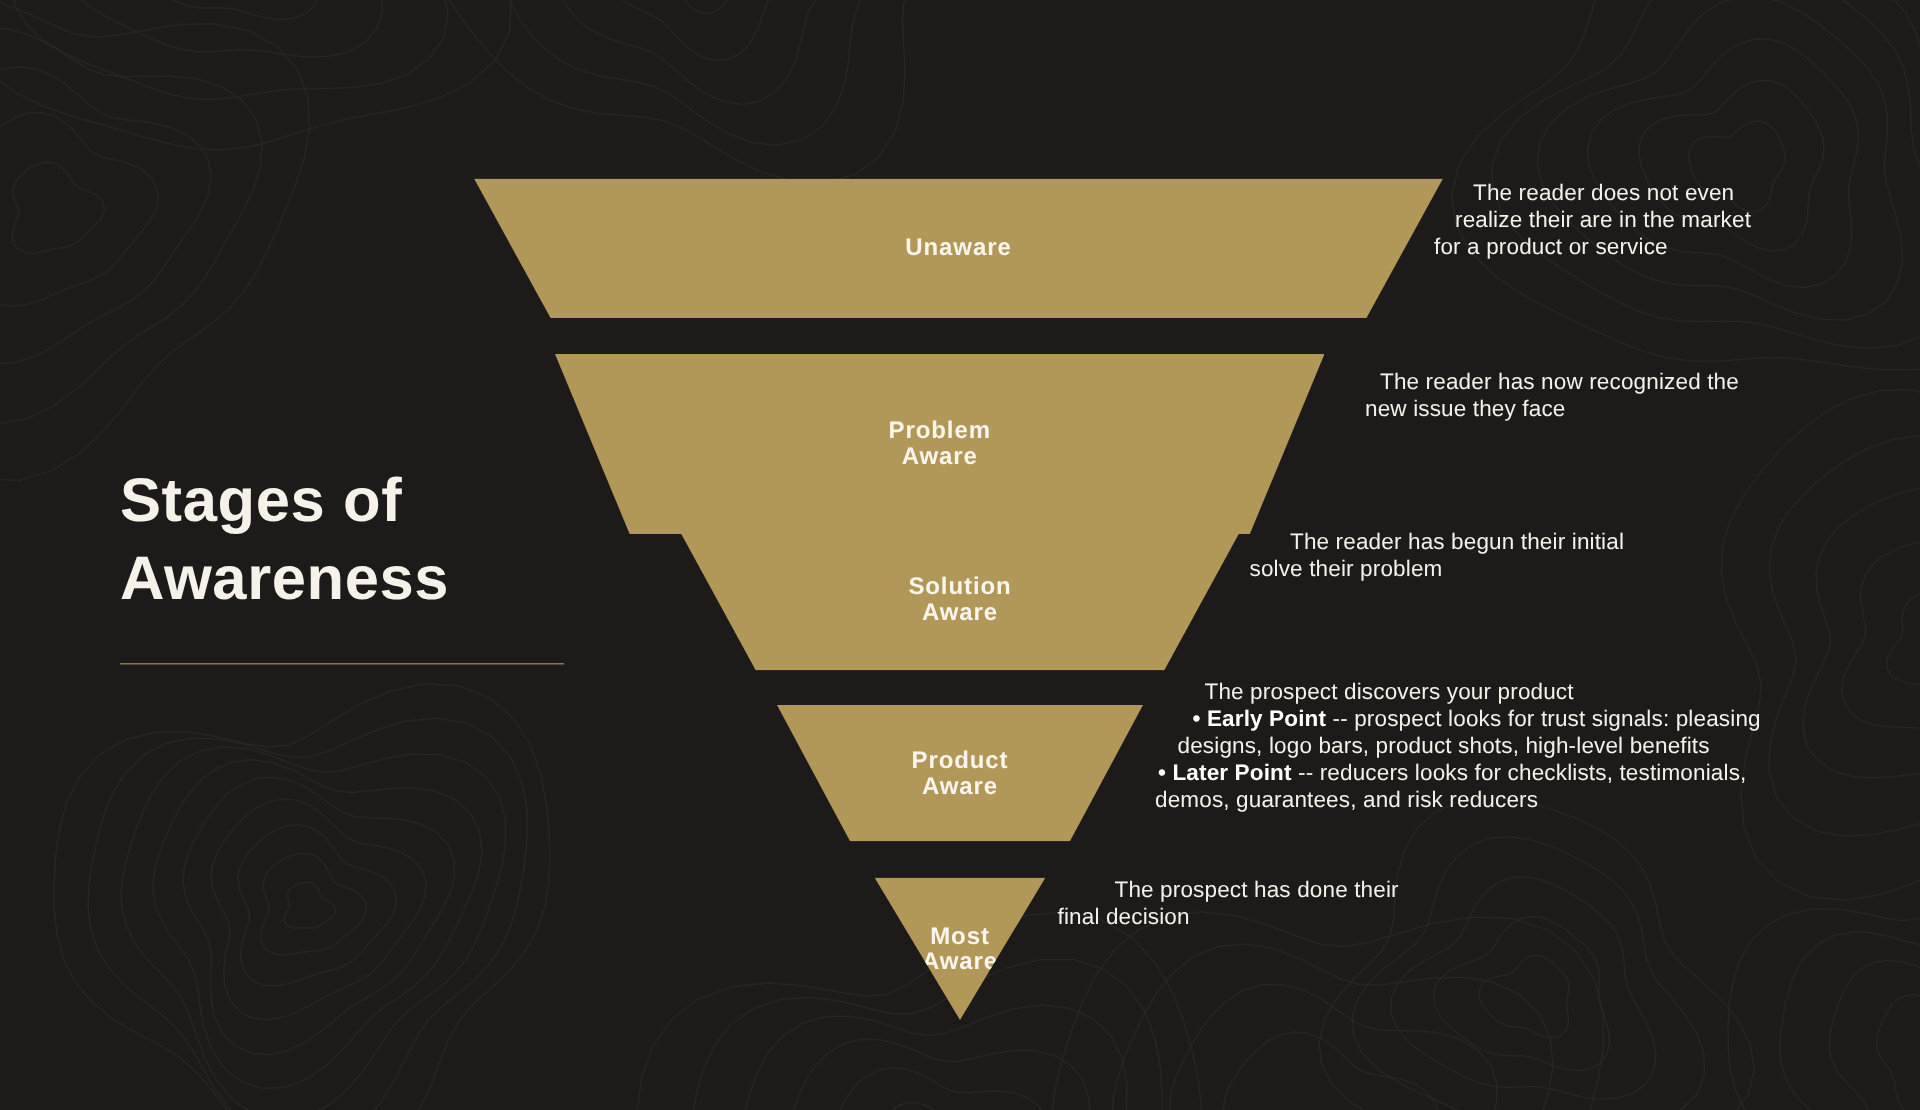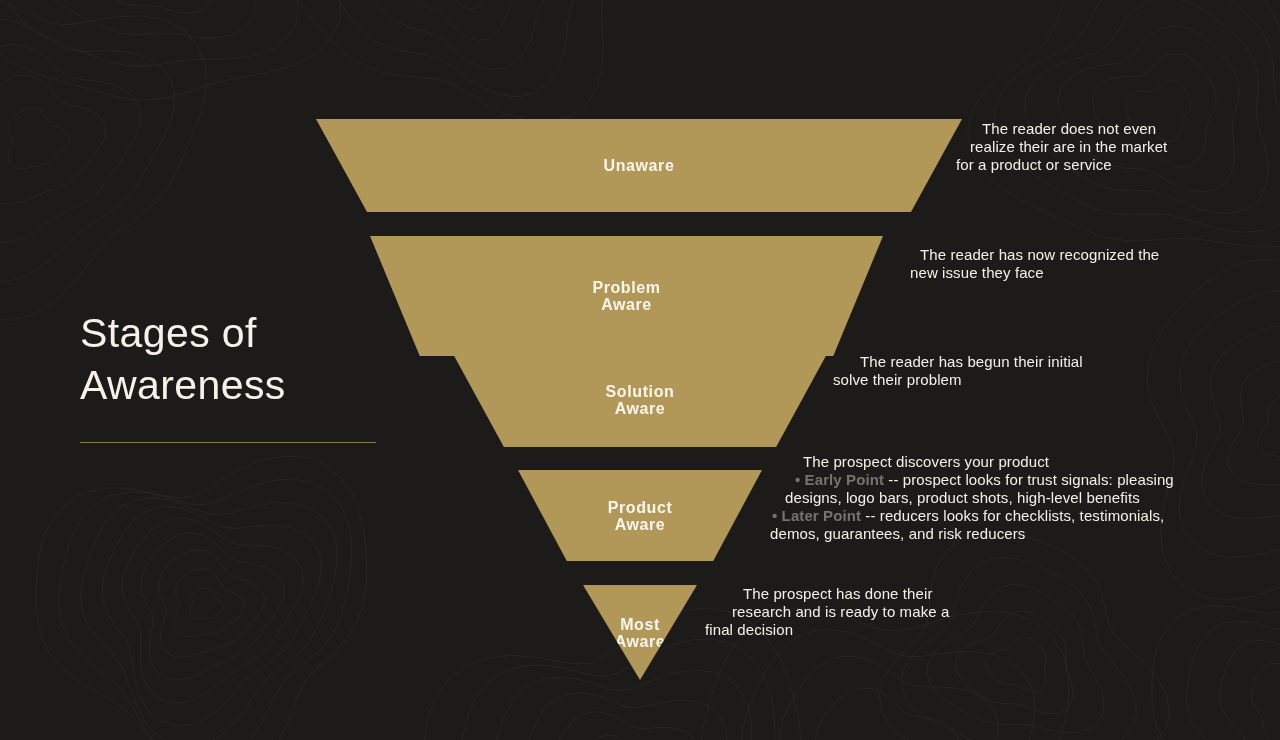--- a/index.html
+++ b/index.html
@@ -6,42 +6,42 @@
   .slide{
     position:relative; width:1280px; height:740px; overflow:hidden;
     background:#1d1b1a;
     font-family:"Liberation Sans","DejaVu Sans",sans-serif;
   }
   .topo{position:absolute; inset:0; z-index:0;}
   .content{position:absolute; inset:0; z-index:1;}
 
   .title-block{position:absolute; left:80px; top:307px;}
   .page-title{
-    margin:0; font-size:41px; line-height:52px; font-weight:400;
+    margin:0; font-size:41px; line-height:52px; font-weight:700;
     color:#f6f2ea; letter-spacing:0.4px; white-space:pre-line;
   }
   .title-divider{width:296px; height:1px; background:#8c7847; margin-top:31px;}
 
   .stage{
     position:absolute; background:#b19858;
     display:flex; align-items:center; justify-content:center; text-align:center;margin-top:20px;
   }
   .stage-label{
     color:#faf6ee; font-size:16px; line-height:17px; font-weight:600;
     letter-spacing:0.6px; white-space:pre-line;
   }
   .stage-0{left:316px; top:99px;  width:646px; height:93px; clip-path:polygon(0 0,100% 0,92.1% 100%,7.9% 100%);}
   .stage-1{left:370px; top:216px; width:513px; height:120px; clip-path:polygon(0 0,100% 0,90.3% 100%,9.7% 100%);}
   .stage-2{left:452px; top:332px; width:376px; height:95px; clip-path:polygon(0 0,100% 0,86.2% 100%,13.8% 100%);}
   .stage-3{left:518px; top:450px; width:244px; height:91px; clip-path:polygon(0 0,100% 0,80% 100%,20% 100%);}
   .stage-4{left:583px; top:565px; width:114px; height:95px; clip-path:polygon(0 0,100% 0,50% 100%);}
 
   .desc{position:absolute; color:#f4f1e9; font-size:15px; line-height:18px; font-weight:500; letter-spacing:0.1px;}
   .desc-line{white-space:nowrap;}
-  .desc .accent{color:#737373; font-weight:700;}
+  .desc .accent{color:#ffffff; font-weight:700;}
   .desc-0{left:950px; top:120px;}
   .desc-1{left:905px; top:246px;}
   .desc-2{left:828px; top:353px;}
   .desc-3{left:768px; top:453px;}
   .desc-4{left:700px; top:585px;}
 </style>
 </head>
 <body>
 
 <div class="slide">
@@ -144,18 +144,17 @@
       </div>
     <div class="desc desc-3">
         <div class="desc-line" style="padding-left: 35px;"><span>The prospect discovers your product</span></div>
         <div class="desc-line" style="padding-left: 27px;"><span class="accent">• Early Point</span><span> -- prospect looks for trust signals: pleasing</span></div>
         <div class="desc-line" style="padding-left: 17px;"><span>designs, logo bars, product shots, high-level benefits</span></div>
         <div class="desc-line" style="padding-left: 4px;"><span class="accent">• Later Point</span><span> -- reducers looks for checklists, testimonials,</span></div>
         <div class="desc-line" style="padding-left: 2px;"><span>demos, guarantees, and risk reducers</span></div>
       </div>
     <div class="desc desc-4">
         <div class="desc-line" style="padding-left: 43px;"><span>The prospect has done their</span></div>
-        <div class="desc-line" style="padding-left: 32px;"><span>research and is ready to make a</span></div>
         <div class="desc-line" style="padding-left: 5px;"><span>final decision</span></div>
       </div>
 
   </div>
 </div>
 
 </body></html>

